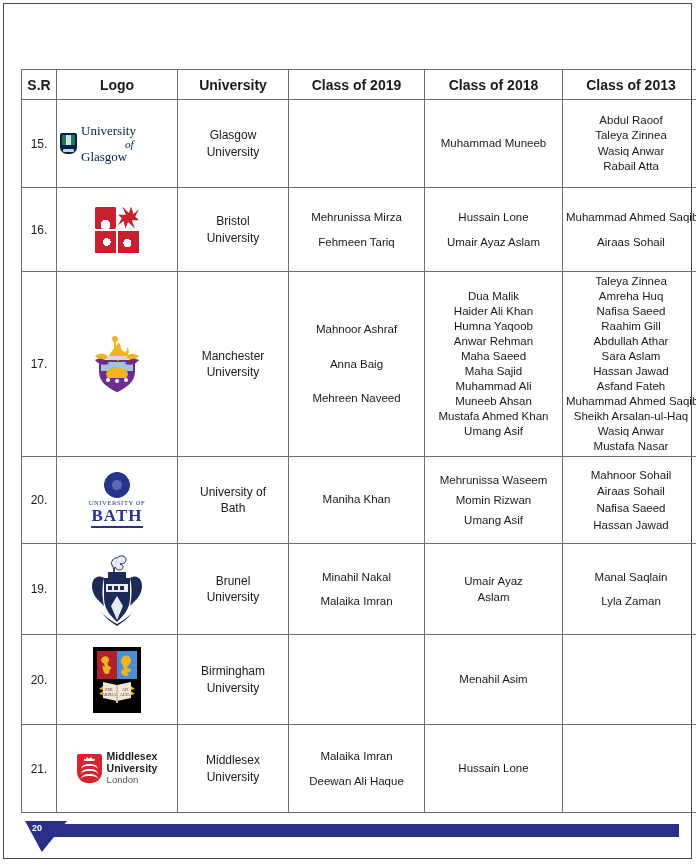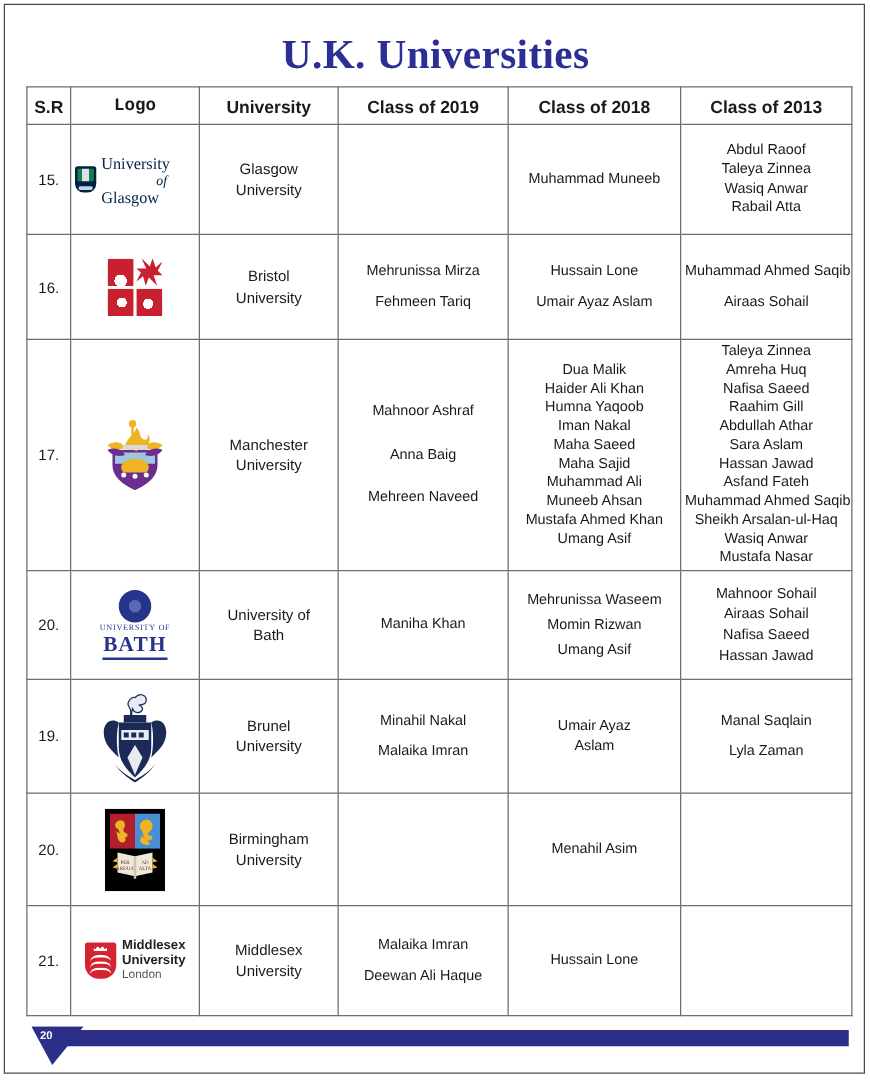--- a/index.html
+++ b/index.html
@@ -57,21 +57,21 @@
     padding: 2px 3px;
     box-sizing: border-box;
   }
   table.uk th {
     font-weight: bold;
     font-size: 14px;
     height: 30px;
     padding: 3px 2px;
   }
   .c-sr   { width: 35px; }
-  .c-logo { width: 103px; font-family: Liberation Mono, monospace; }
+  .c-logo { width: 121px; }
   .c-uni  { width: 111px; }
   .c-y19  { width: 136px; }
   .c-y18  { width: 138px; }
   .c-y17  { width: 137px; }
 
   td.sr { font-size: 12px; }
   td.uni { font-size: 12px; line-height: 1.35; }
   td.names { font-size: 11.5px; line-height: 1.33; }
   td.names.sparse { line-height: 2.1; }
   td.names.compact { line-height: 1.3; }
@@ -235,21 +235,20 @@
     font-weight: bold;
     color: #ffffff;
     font-family: "Liberation Sans", sans-serif;
   }
 </style>
 </head>
 <body>
 
 <div class="page">
 
-  <div class="title">U.K. Universities</div>
 
   <div class="tbl-wrap">
     <table class="uk">
       <thead>
         <tr>
           <th class="c-sr">S.R</th>
           <th class="c-logo">Logo</th>
           <th class="c-uni">University</th>
           <th class="c-y19">Class of 2019</th>
           <th class="c-y18">Class of 2018</th>
@@ -359,21 +358,21 @@
                 <div>Mahnoor Ashraf</div>
                 <div>Anna Baig</div>
                 <div>Mehreen Naveed</div>
               </div>
             </td>
           <td class="names compact">
               <div class="names-list">
                 <div>Dua Malik</div>
                 <div>Haider Ali Khan</div>
                 <div>Humna Yaqoob</div>
-                <div>Iman Nakal</div>
+                <div>Anwar Rehman</div>
                 <div>Maha Saeed</div>
                 <div>Maha Sajid</div>
                 <div>Muhammad Ali</div>
                 <div>Muneeb Ahsan</div>
                 <div>Mustafa Ahmed Khan</div>
                 <div>Umang Asif</div>
               </div>
             </td>
           <td class="names compact">
               <div class="names-list">

